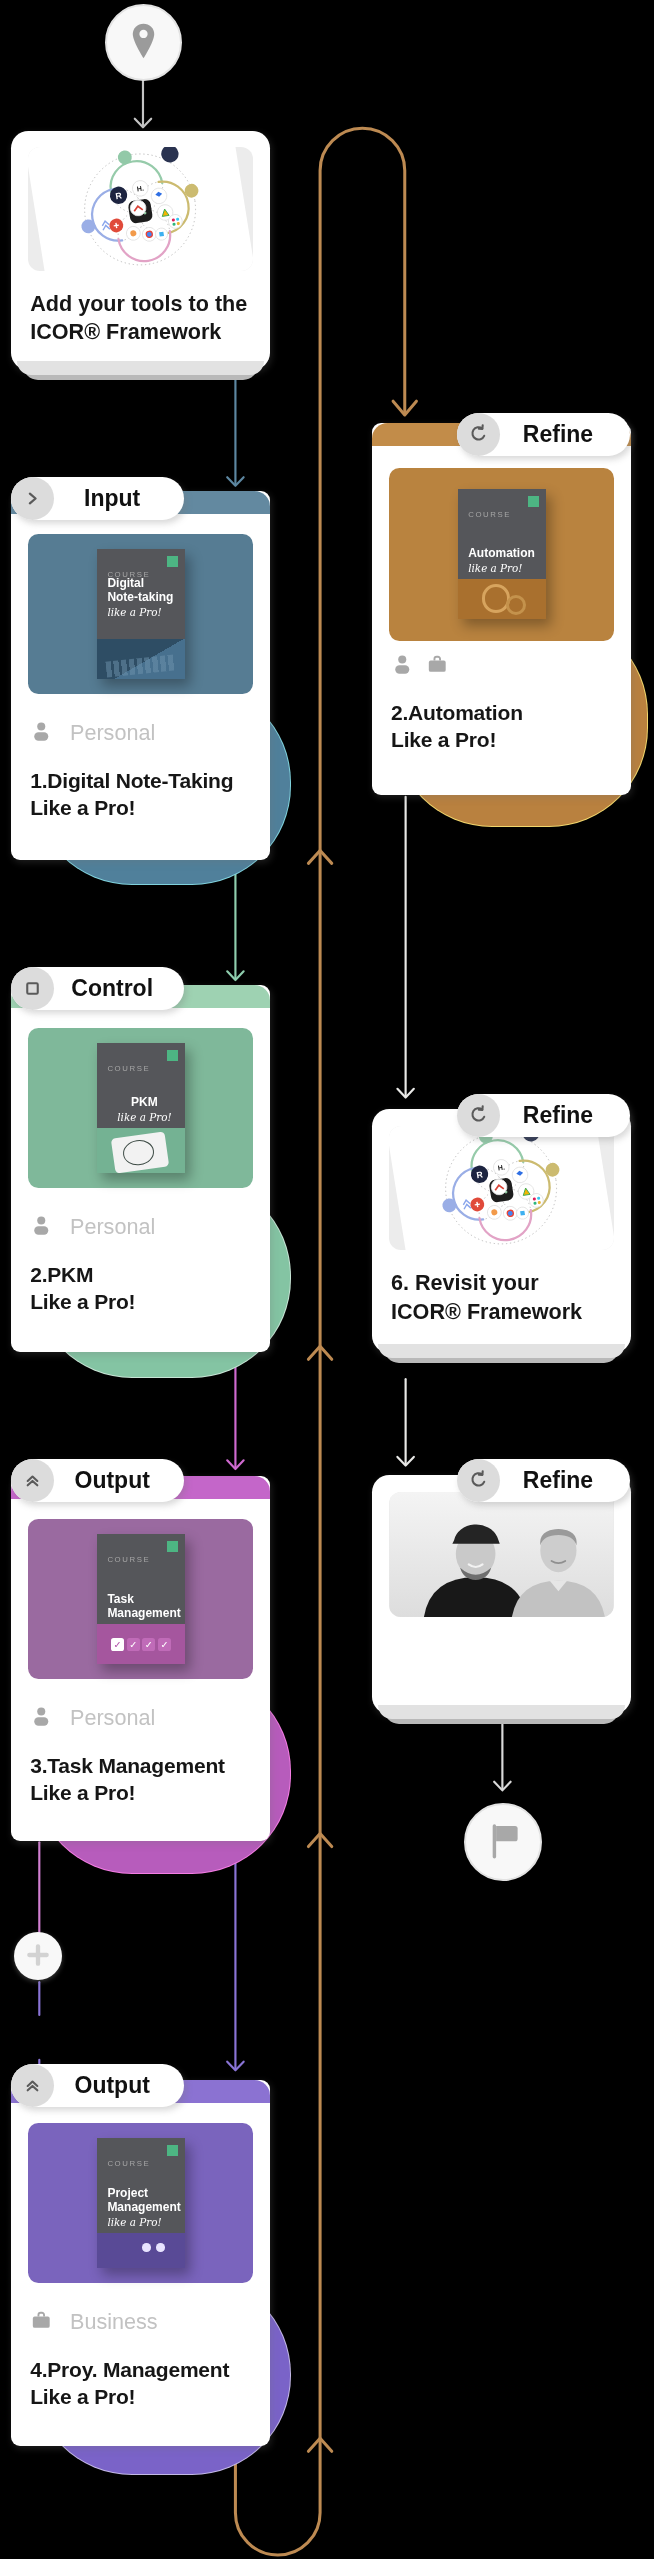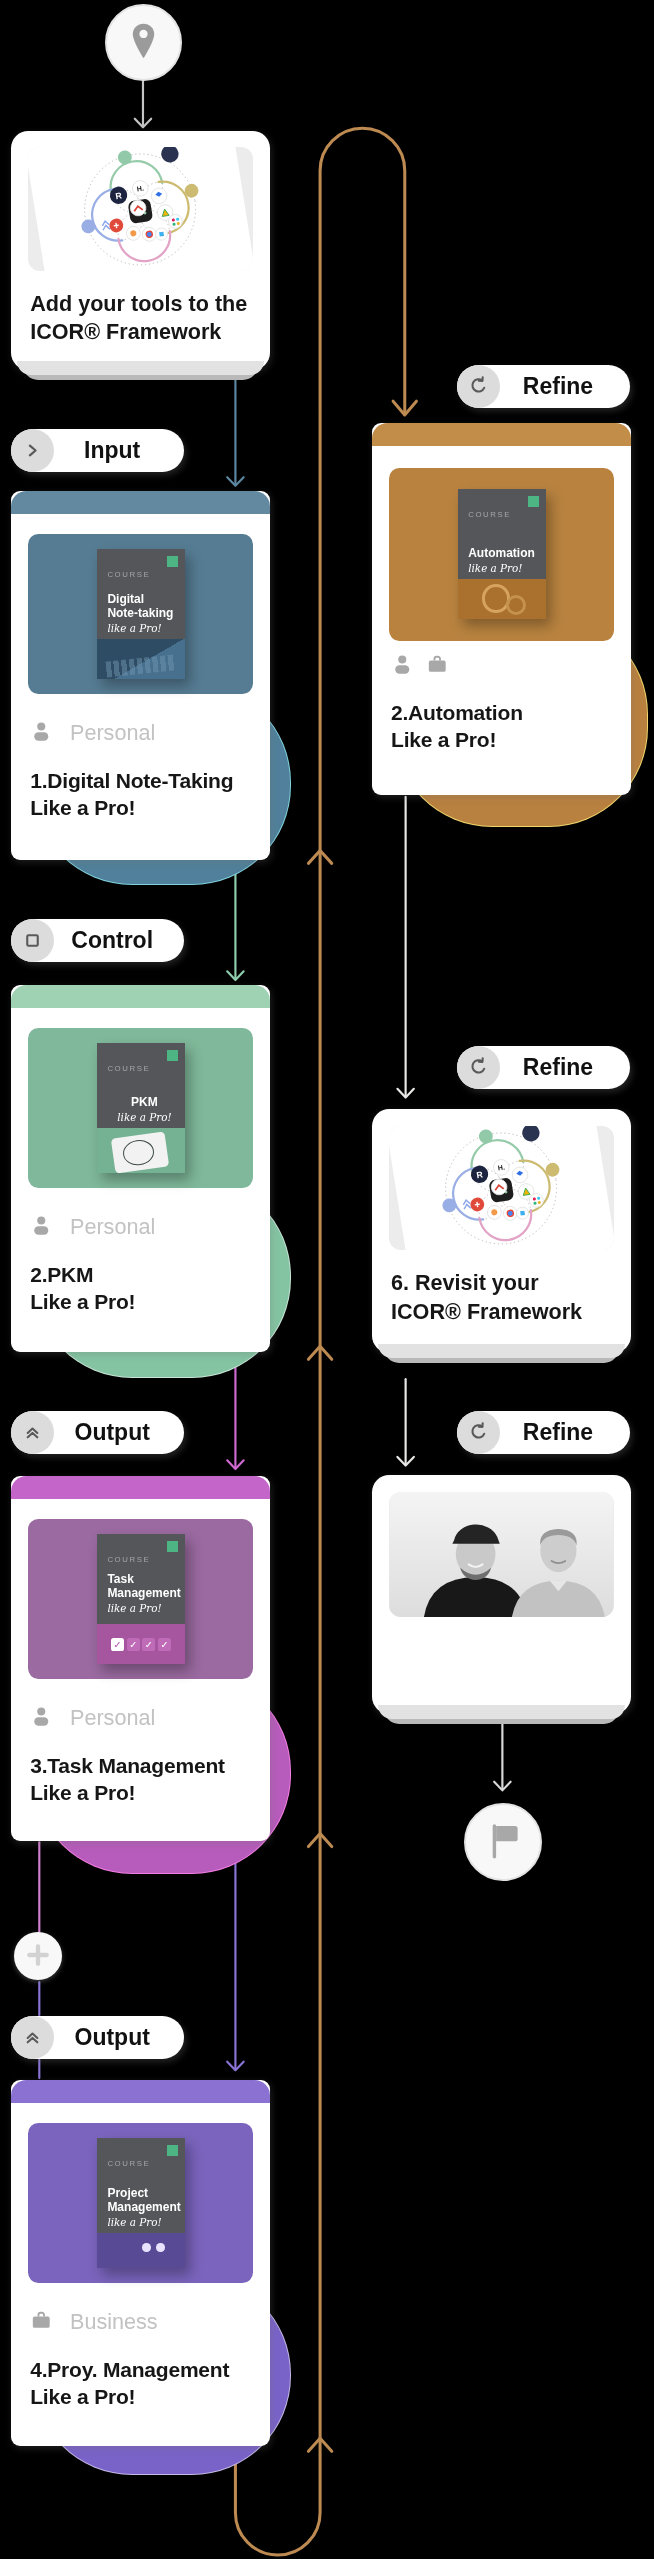--- a/index.html
+++ b/index.html
@@ -13,21 +13,21 @@
   
   .node-circle{position:absolute;background:#f8f8f8;border:2.6px solid #e3e3e3;border-radius:50%;
     display:flex;align-items:center;justify-content:center;z-index:3;}
   #node-start{left:105px;top:3.5px;width:73px;height:73px;}
   #node-end{left:464px;top:1803px;width:74px;height:74px;}
   #plus-button{left:14px;top:1932px;width:48px;height:48px;border:none;
     box-shadow:0 1.7px 5.2px rgba(130,130,130,.45);}
 
   
   .badge{position:absolute;width:173px;height:43px;background:#ffffff;border-radius:21.6px;
-    display:flex;align-items:center;z-index:4;box-shadow:2.6px 3.5px 6px rgba(120,120,120,.28);}
+    display:flex;align-items:center;z-index:4;box-shadow:2.6px 3.5px 6px rgba(120,120,120,.28);margin-top:48px;}
   .badge-icon{width:43px;height:43px;border-radius:50%;background:#dcdcdc;flex:0 0 auto;
     display:flex;align-items:center;justify-content:center;}
   .badge-label{flex:1;text-align:center;padding-right:14px;font-size:23px;font-weight:600;color:#111;}
   #badge-input{left:11.2px;top:429px;}
   #badge-control{left:11.2px;top:919px;}
   #badge-output-1{left:11.2px;top:1411px;}
   #badge-output-2{left:11.2px;top:2016px;}
   #badge-refine-1{left:457px;top:365px;}
   #badge-refine-2{left:457px;top:1046px;}
   #badge-refine-3{left:457px;top:1411px;}
@@ -91,25 +91,25 @@
   
   .book{width:88px;height:130px;background:#55565a;position:relative;
     box-shadow:5.2px 7px 12px rgba(0,0,0,.3);}
   .book-green{position:absolute;top:7px;right:7px;width:11.2px;height:11.2px;background:#4db583;}
   .book-label{position:absolute;top:21px;left:10.4px;font-size:7.8px;letter-spacing:1.6px;color:#a6a6a6;}
   .book-text{position:absolute;left:10.4px;right:3.5px;}
   .book-title{font-size:12px;font-weight:700;color:#ffffff;line-height:14px;}
   .book-script{font-family:"DejaVu Serif",serif;font-style:italic;font-size:10.4px;color:#ffffff;margin-top:1.7px;}
   .book-photo{position:absolute;left:0;right:0;bottom:0;overflow:hidden;}
   .b1 .book-photo{height:40px;background:linear-gradient(150deg,#2e4d64 0 55%,#47708e 55% 100%);}
-  .b1 .book-text{bottom:45px;}
+  .b1 .book-text{bottom:61px;}
   .b2 .book-photo{height:45px;background:#74b293;}
   .b2 .book-text{bottom:50px;text-align:center;}
   .b3 .book-photo{height:40px;background:#a5569e;display:flex;align-items:center;justify-content:center;gap:2.6px;}
-  .b3 .book-text{bottom:50px;}
+  .b3 .book-text{bottom:30px;}
   .b4 .book-photo{height:35px;background:#594a96;}
   .b4 .book-text{bottom:40px;}
   .b5 .book-photo{height:40px;background:#a9702e;}
   .b5 .book-text{bottom:45px;}
   .tablet{position:absolute;left:15.6px;top:7px;width:54px;height:35px;background:#f2f2f2;border-radius:4.3px;
     transform:rotate(-8deg);}
   .tablet::after{content:"";position:absolute;left:10.4px;top:5.2px;width:29px;height:22.5px;border-radius:50%;
     border:1.7px solid #3c4a44;}
   .chk{width:13px;height:13px;font-size:9.5px;line-height:13px;text-align:center;border-radius:2.6px;}
   .chk-first{background:#ffffff;color:#b253aa;}

